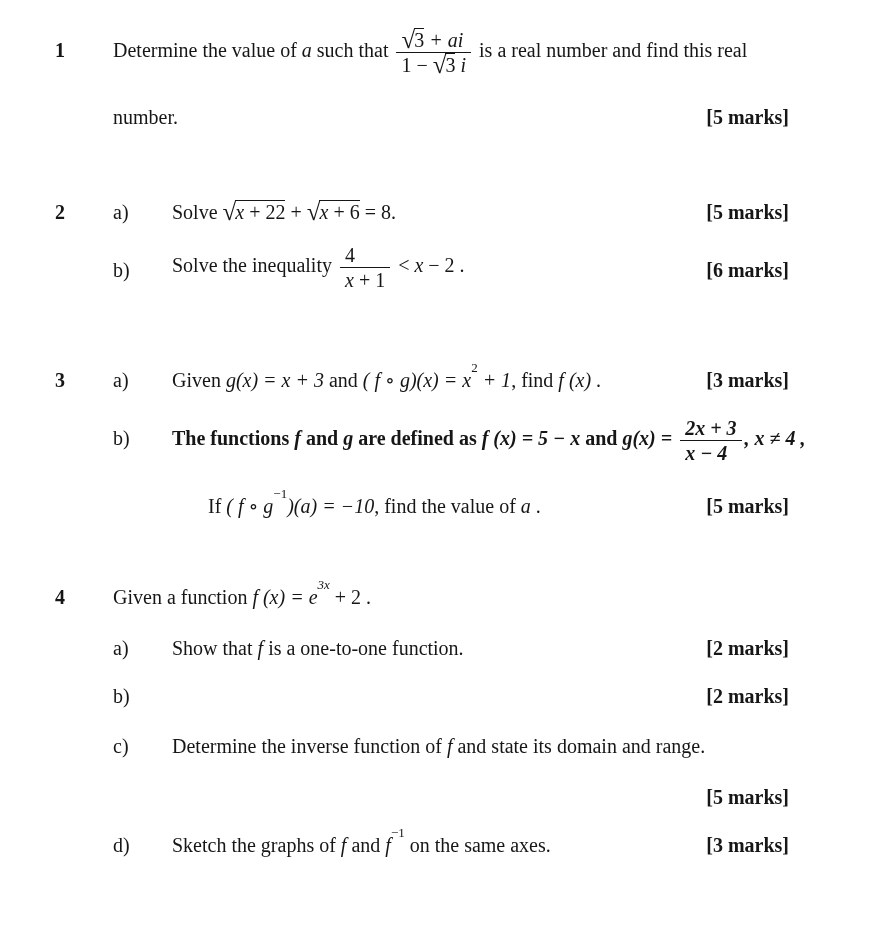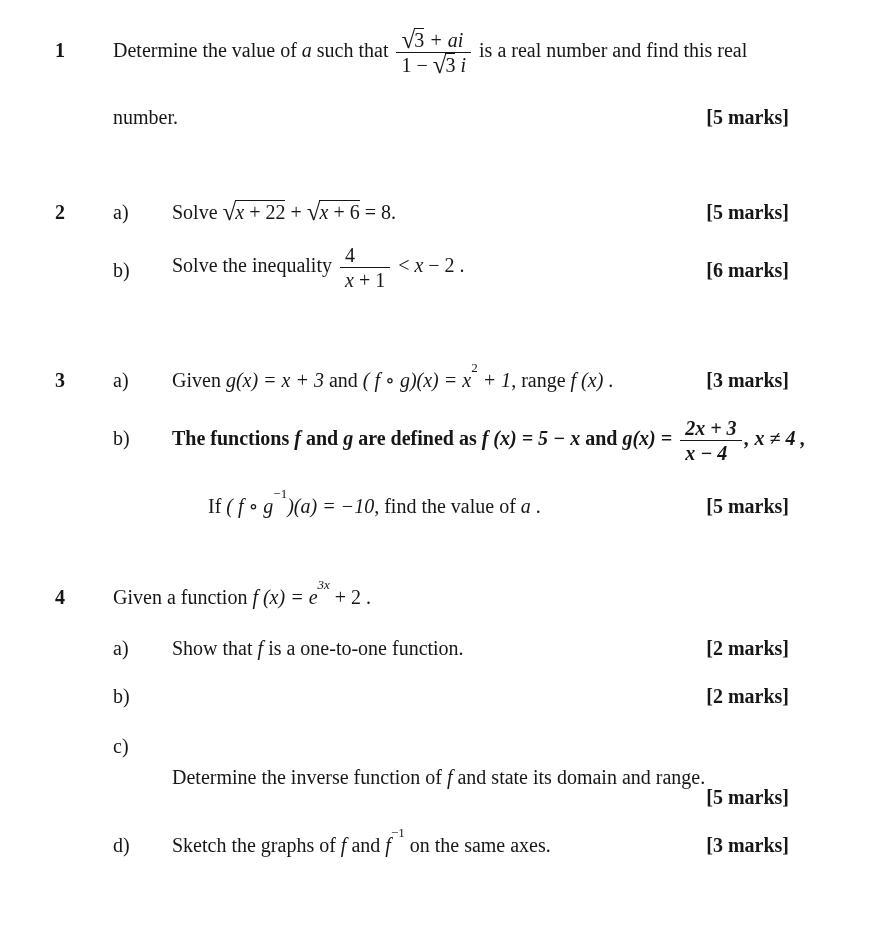--- a/index.html
+++ b/index.html
@@ -47,21 +47,21 @@
   <div class="abs" style="left:113px; top:258px;">b)</div>
   <div class="abs" style="left:172px; top:244px;">
     <span class="s">Solve the inequality </span><span class="frac"><span class="num"><span class="s">4</span></span><span class="den"><span class="mi">x</span><span class="s"> + 1</span></span></span><span class="s"> &lt; </span><span class="mi">x</span><span class="s"> − 2 .</span>
   </div>
   <div class="abs marks" style="right:96px; top:258px;">[6 marks]</div>
 
   <div class="abs qnum" style="left:55px; top:368px;">3</div>
 
   <div class="abs" style="left:113px; top:368px;">a)</div>
   <div class="abs" style="left:172px; top:368px;">
-    <span class="s">Given </span><span class="mi">g(x) = x + 3</span><span class="s"> and </span><span class="mi">( f ∘ g)(x) = x</span><sup class="sup s">2</sup><span class="mi"> + 1</span><span class="s">, range </span><span class="mi">f (x)</span><span class="s"> .</span>
+    <span class="s">Given </span><span class="mi">g(x) = x + 3</span><span class="s"> and </span><span class="mi">( f ∘ g)(x) = x</span><sup class="sup s">2</sup><span class="mi"> + 1</span><span class="s">, find </span><span class="mi">f (x)</span><span class="s"> .</span>
   </div>
   <div class="abs marks" style="right:96px; top:368px;">[3 marks]</div>
 
   <div class="abs" style="left:113px; top:426px;">b)</div>
   <div class="abs" style="left:172px; top:417px;font-weight:bold;">
     <span class="s">The functions </span><span class="mi">f</span><span class="s"> and </span><span class="mi">g</span><span class="s"> are defined as </span><span class="mi">f (x) = 5 − x</span><span class="s"> and </span><span class="mi">g(x) = </span><span class="frac"><span class="num"><span class="mi">2x + 3</span></span><span class="den"><span class="mi">x − 4</span></span></span><span class="mi">, x ≠ 4 ,</span>
   </div>
   <div class="abs" style="left:172px; top:494px;margin-left:36px;">
     <span class="s">If </span><span class="mi">( f ∘ g</span><sup class="sup s">−1</sup><span class="mi">)(a) = −10</span><span class="s">, find the value of </span><span class="mi">a</span><span class="s"> .</span>
   </div>
@@ -75,21 +75,21 @@
   <div class="abs" style="left:113px; top:636px;">a)</div>
   <div class="abs" style="left:172px; top:636px;">
     <span class="s">Show that </span><span class="mi">f</span><span class="s"> is a one-to-one function.</span>
   </div>
   <div class="abs marks" style="right:96px; top:636px;">[2 marks]</div>
 
   <div class="abs" style="left:113px; top:684px;">b)</div>
   <div class="abs marks" style="right:96px; top:684px;">[2 marks]</div>
 
   <div class="abs" style="left:113px; top:734px;">c)</div>
-  <div class="abs" style="left:172px; top:734px;margin-top:31px;">
+  <div class="abs" style="left:172px; top:734px;">
     <span class="s">Determine the inverse function of </span><span class="mi">f</span><span class="s"> and state its domain and range.</span>
   </div>
   <div class="abs marks" style="right:96px; top:785px;">[5 marks]</div>
 
   <div class="abs" style="left:113px; top:833px;">d)</div>
   <div class="abs" style="left:172px; top:833px;">
     <span class="s">Sketch the graphs of </span><span class="mi">f</span><span class="s"> and </span><span class="mi">f</span><sup class="sup s">−1</sup><span class="s"> on the same axes.</span>
   </div>
   <div class="abs marks" style="right:96px; top:833px;">[3 marks]</div>
 

